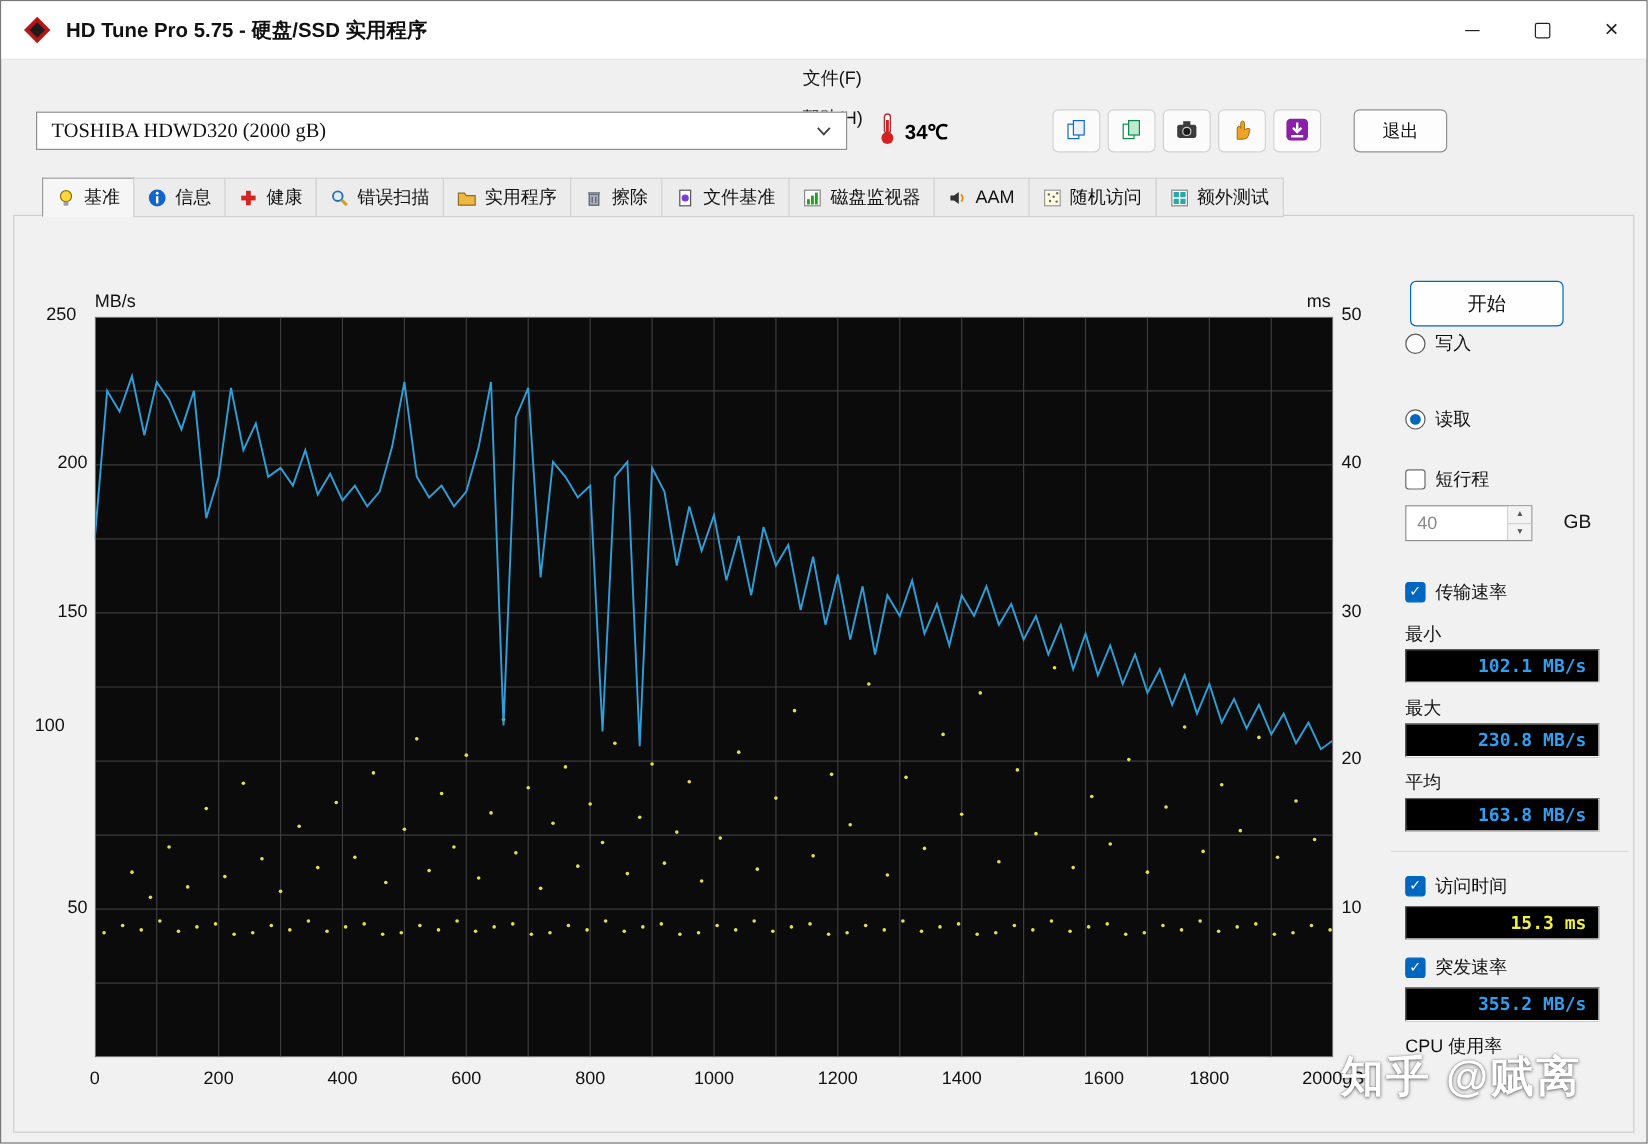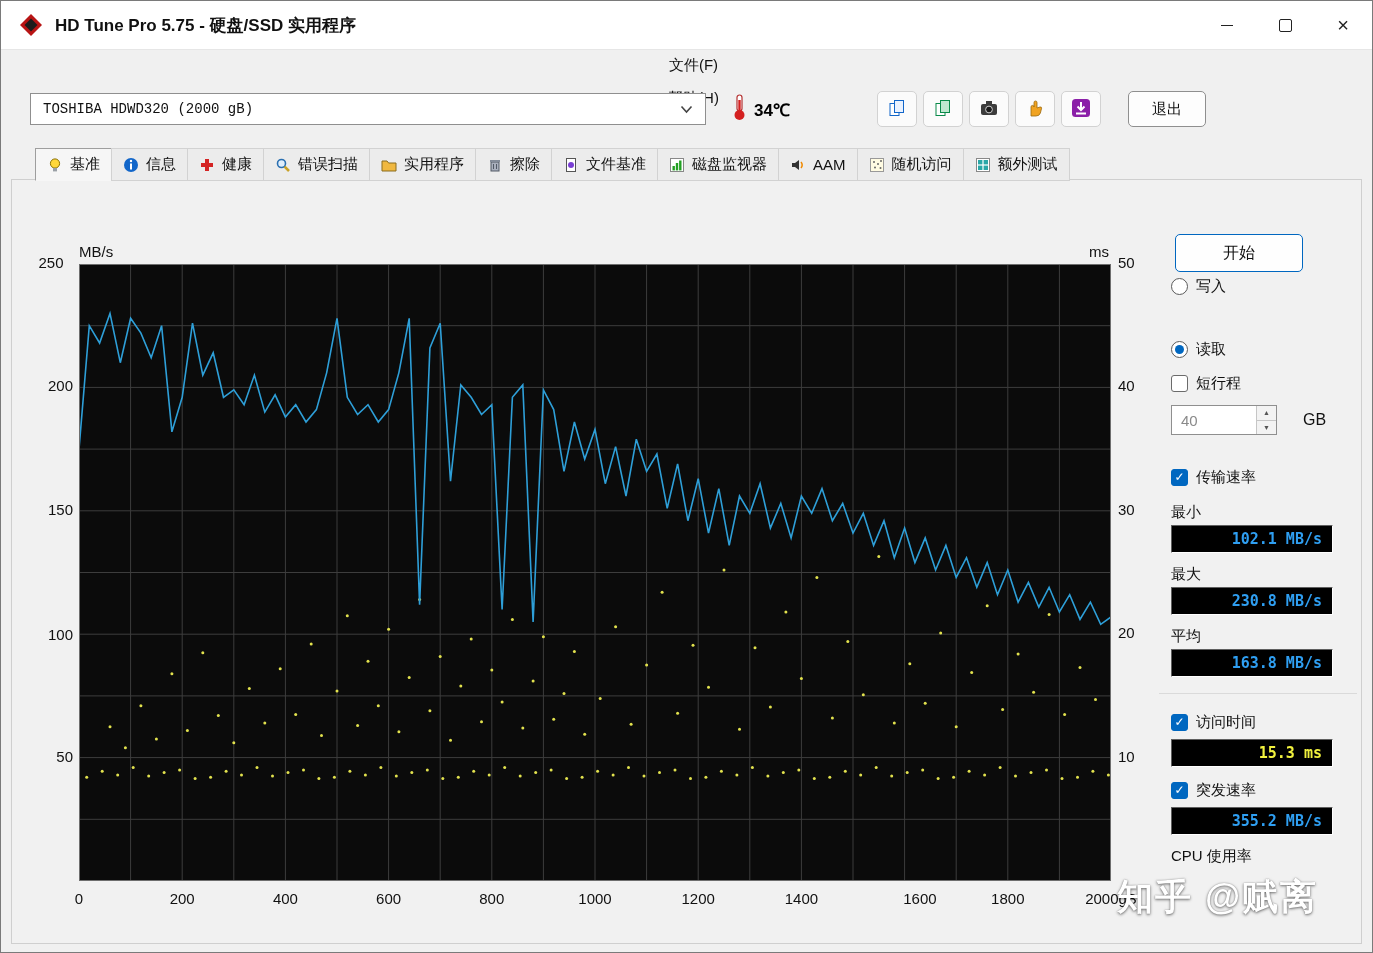--- a/index.html
+++ b/index.html
@@ -13,21 +13,21 @@
   .win-btn{width:58px;height:100%;display:flex;align-items:center;justify-content:center;background:transparent;border:none;font-size:20px;color:#222;cursor:default;}
   .glyph-min{display:inline-block;width:12px;border-top:1.5px solid #222;}
   .glyph-max{display:inline-block;width:11px;height:11px;border:1.5px solid #222;border-radius:2px;}
 
   
   .menubar{position:absolute;top:48px;left:0;right:0;height:34px;display:flex;align-items:center;padding-left:14px;gap:2px;border-top:1px solid #e6e6e6;flex-direction:column;}
   .menu-item{padding:6px 11px;font-size:15px;color:#111;}
 
   
   .toolbar{position:absolute;top:82px;left:0;right:0;height:60px;}
-  .combo{position:absolute;left:29px;top:10px;width:676px;height:32px;background:#fff;border:1px solid #8f8f8f;display:flex;align-items:center;padding:0 12px;box-sizing:border-box;font-family:Liberation Mono, monospace;font-size:14px;color:#111;}
+  .combo{position:absolute;left:29px;top:10px;width:676px;height:32px;background:#fff;border:1px solid #8f8f8f;display:flex;align-items:center;padding:0 12px;box-sizing:border-box;font-family:Liberation Serif, serif;font-size:17px;color:#111;}
   .combo .chev{margin-left:auto;display:inline-flex;}
   .temp{position:absolute;left:731px;top:8px;height:36px;display:flex;align-items:center;gap:7px;font-weight:bold;font-size:17px;color:#000;}
   .tool-buttons{position:absolute;left:876px;top:8px;display:flex;gap:6px;}
   .tool-btn{width:40px;height:36px;background:#fbfbfb;border:1px solid #d2d2d2;border-radius:5px;display:flex;align-items:center;justify-content:center;padding:0;}
   .exit-btn{position:absolute;left:1127px;top:8px;width:78px;height:36px;background:#fdfdfd;border:1px solid #8f8f8f;border-radius:5px;font-size:15px;color:#111;}
 
   
   .tabbar{position:absolute;top:146px;left:34px;height:34px;display:flex;align-items:flex-end;z-index:3;}
   .tab{display:flex;align-items:center;gap:7px;padding:0 11px;font-size:15px;height:33px;box-sizing:border-box;background:#ececec;border:1px solid #d2d2d2;margin-right:-1px;color:#111;}
   .tab.selected{background:#f6f6f6;border-color:#9e9e9e;border-bottom:1px solid #f6f6f6;}
@@ -52,21 +52,21 @@
   .spin-val{flex:1;display:flex;align-items:center;padding-left:9px;color:#8a8a8a;font-size:15px;}
   .spin-btns{width:19px;display:flex;flex-direction:column;border-left:1px solid #c6c6c6;}
   .sb{flex:1;font-size:7px;display:flex;align-items:center;justify-content:center;color:#555;background:#f3f3f3;border:none;padding:0;}
   .sb:first-child{border-bottom:1px solid #c6c6c6;}
   .gb-label{margin-left:26px;font-size:16px;color:#111;}
   .field-label{margin:12px 0 3px 20px;font-size:15px;color:#111;}
   .val-box{margin-left:20px;width:162px;height:28px;background:#000;border-top:1px solid #5f5f5f;border-left:1px solid #5f5f5f;border-bottom:1px solid #fff;border-right:1px solid #fff;box-sizing:border-box;display:flex;align-items:center;justify-content:flex-end;padding-right:10px;font-family:"DejaVu Sans Mono",monospace;font-weight:bold;font-size:15px;}
   .val-blue{color:#2f9ff2;}
   .val-yellow{color:#f2f23e;}
   .sep{margin:16px 0 0 8px;width:198px;border-top:1px solid #dadada;}
-  .mt14{margin-top:14px;} .mt22{margin-top:6px;} .mt28{margin-top:28px;} .mt35{margin-top:35px;} .mt9{margin-top:9px;}
+  .mt14{margin-top:14px;} .mt22{margin-top:22px;} .mt28{margin-top:28px;} .mt35{margin-top:35px;} .mt9{margin-top:9px;}
   .box-gap{margin-top:3px;}
 
   .watermark{position:absolute;left:1116px;top:872px;font-size:36px;font-weight:bold;color:#ffffff;text-shadow:0 1px 3px rgba(0,0,0,0.55),0 0 1px rgba(0,0,0,0.4);letter-spacing:2px;white-space:nowrap;z-index:5;}
 </style>
 </head>
 <body>
 
 <div class="window">
 
   <div class="titlebar">
@@ -494,21 +494,21 @@
     <div class="field-label">CPU 使用率</div>
   </div>
 
   <div class="watermark">知乎 @赋离</div>
 
 <div class="axis-label" style="left: 78px; top: 242px; width: 60px; text-align: left;">MB/s</div>
     <div class="axis-label" style="left: 1060px; top: 242px; width: 48px; text-align: right;">ms</div>
     <div class="axis-label" style="left: 28px; top: 253px; width: 44px; text-align: center;">250</div>
     <div class="axis-label" style="left: 28px; top: 376.4px; width: 44px; text-align: right;">200</div>
     <div class="axis-label" style="left: 28px; top: 499.8px; width: 44px; text-align: right;">150</div>
-    <div class="axis-label" style="left: 28px; top: 625px; width: 44px; text-align: right;">100</div>
+    <div class="axis-label" style="left: 28px; top: 595px; width: 44px; ">100</div>
     <div class="axis-label" style="left: 28px; top: 746.6px; width: 44px; text-align: right;">50</div>
     <div class="axis-label" style="left: 1117px; top: 253px; width: 34px; text-align: left;">50</div>
     <div class="axis-label" style="left: 1117px; top: 376.4px; width: 34px; text-align: left;">40</div>
     <div class="axis-label" style="left: 1117px; top: 499.8px; width: 34px; text-align: left;">30</div>
     <div class="axis-label" style="left: 1117px; top: 623.2px; width: 34px; text-align: left;">20</div>
     <div class="axis-label" style="left: 1117px; top: 746.6px; width: 34px; text-align: left;">10</div>
     <div class="axis-label" style="left: 46px; top: 889px; width: 64px; text-align: center;">0</div>
     <div class="axis-label" style="left: 149.2px; top: 889px; width: 64px; text-align: center;">200</div>
     <div class="axis-label" style="left: 252.4px; top: 889px; width: 64px; text-align: center;">400</div>
     <div class="axis-label" style="left: 355.6px; top: 889px; width: 64px; text-align: center;">600</div>

